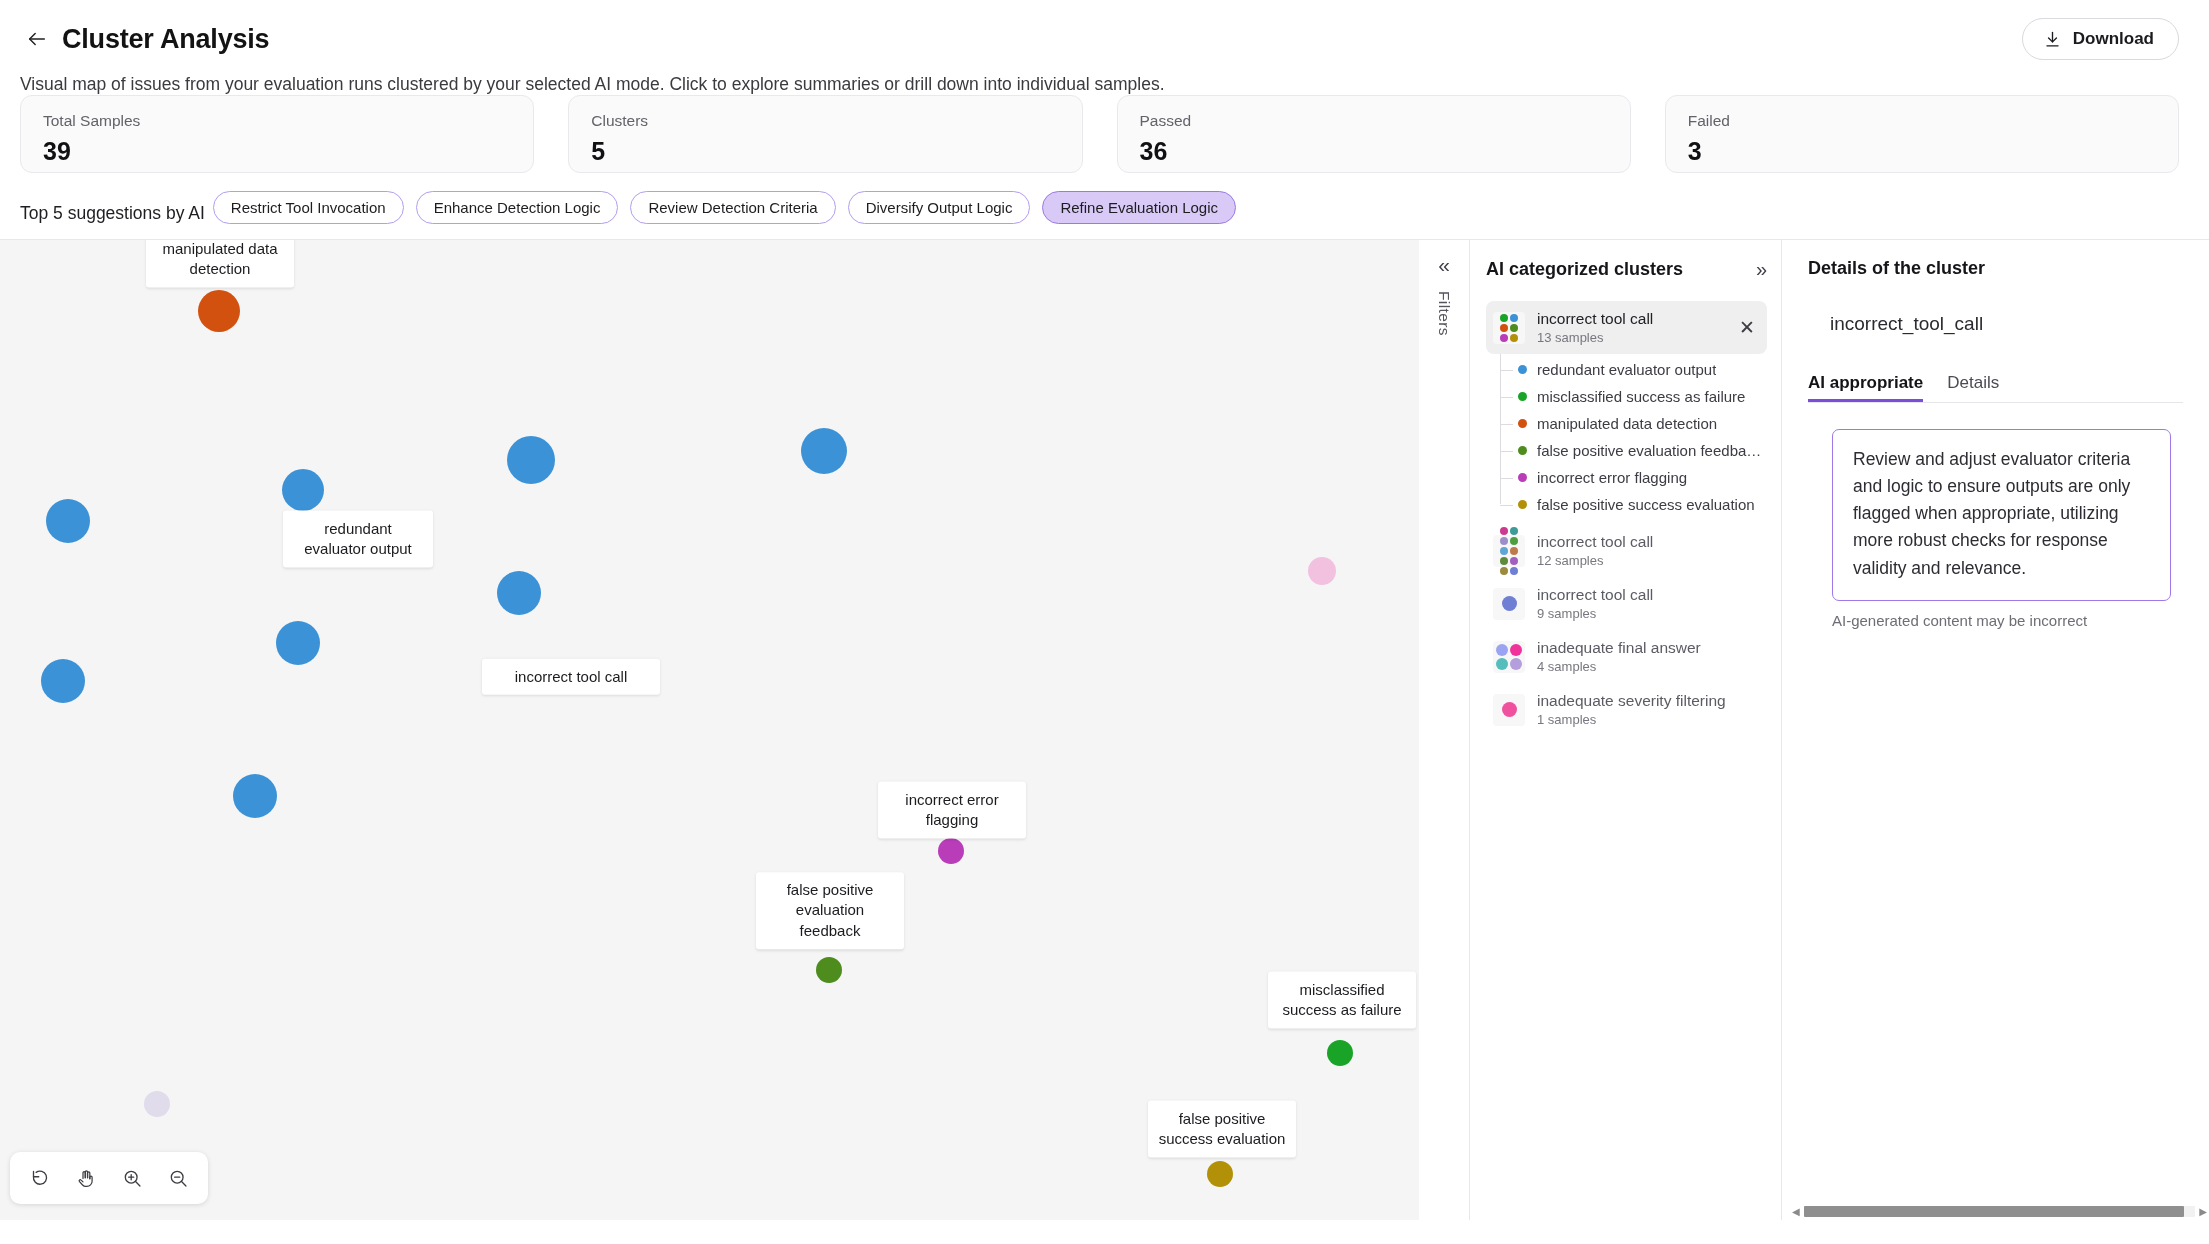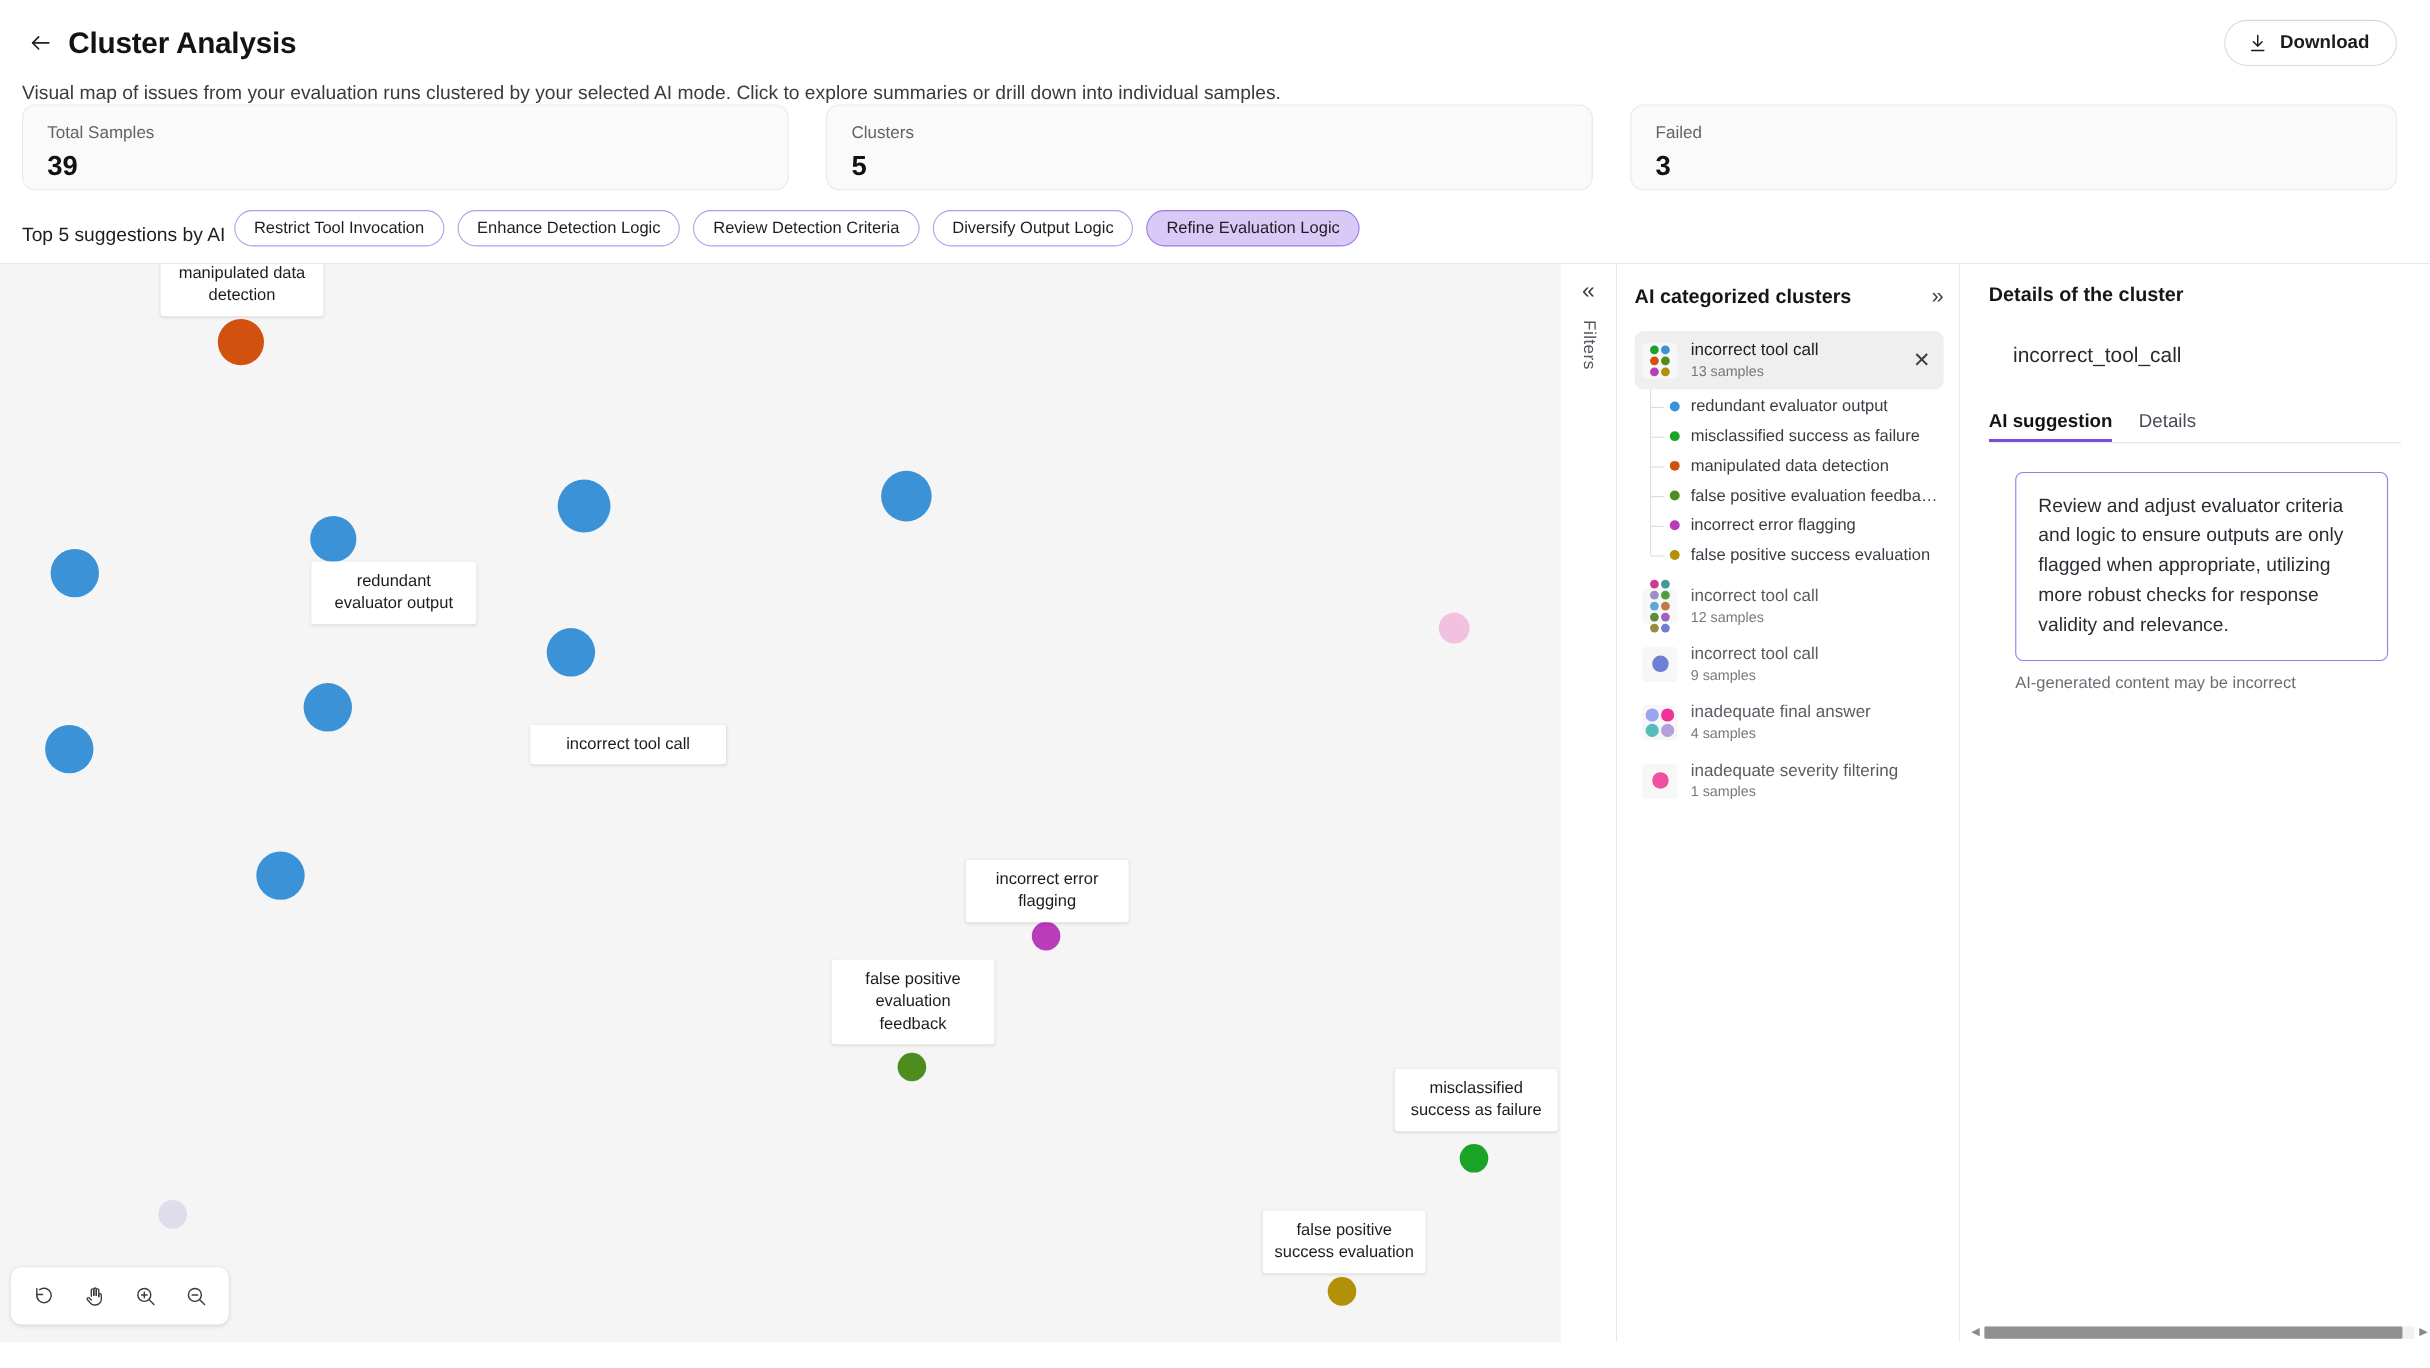--- a/index.html
+++ b/index.html
@@ -401,20 +401,24 @@
 <div class="subtitle">Visual map of issues from your evaluation runs clustered by your selected AI mode. Click to explore summaries or drill down into individual samples.</div>
 
 <div class="stats">
   <div class="stat-card">
     <div class="stat-label">Total Samples</div>
     <div class="stat-value">39</div>
   </div>
   <div class="stat-card">
     <div class="stat-label">Clusters</div>
     <div class="stat-value">5</div>
+  </div>
+  <div class="stat-card">
+    <div class="stat-label">Passed</div>
+    <div class="stat-value">36</div>
   </div>
   <div class="stat-card">
     <div class="stat-label">Failed</div>
     <div class="stat-value">3</div>
   </div>
 </div>
 
 <div class="suggestions">
   <div class="suggestions-label">Top 5 suggestions by AI</div>
   <div id="chips-host" style="display:flex; gap:12px;">
@@ -586,21 +590,21 @@
             <div class="cluster-count">1 samples</div>
           </div>
         </div>
       </div>
   </div>
 
   <div class="details-panel">
     <div class="details-title">Details of the cluster</div>
     <div class="cluster-id">incorrect_tool_call</div>
     <div class="tabs">
-      <div class="tab active">AI suggestion</div>
+      <div class="tab active">AI appropriate</div>
       <div class="tab">Details</div>
     </div>
     <div class="suggestion-box">Review and adjust evaluator criteria and logic to ensure outputs are only flagged when appropriate, utilizing more robust checks for response validity and relevance.</div>
     <div class="disclaimer">AI-generated content may be incorrect</div>
 
     <div class="hscrollbar">
       <div class="arrow">◀</div>
       <div class="track">
         <div class="thumb"></div>
       </div>

